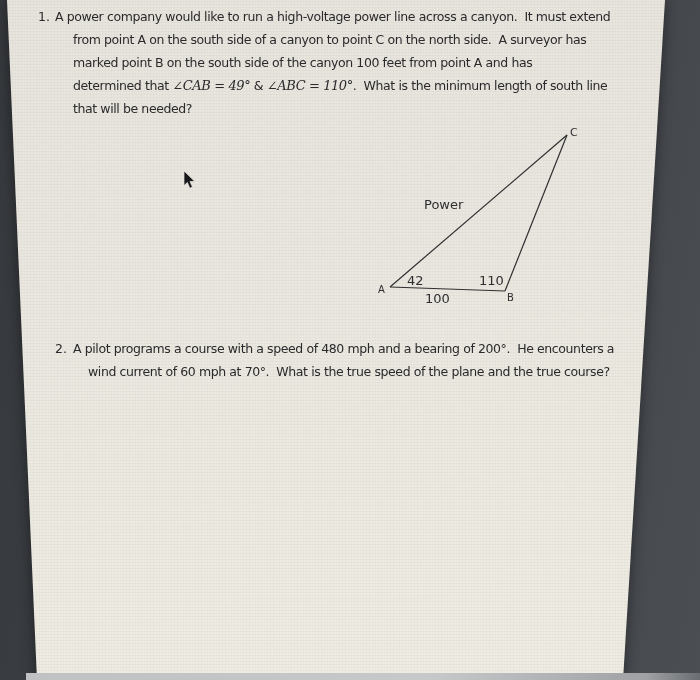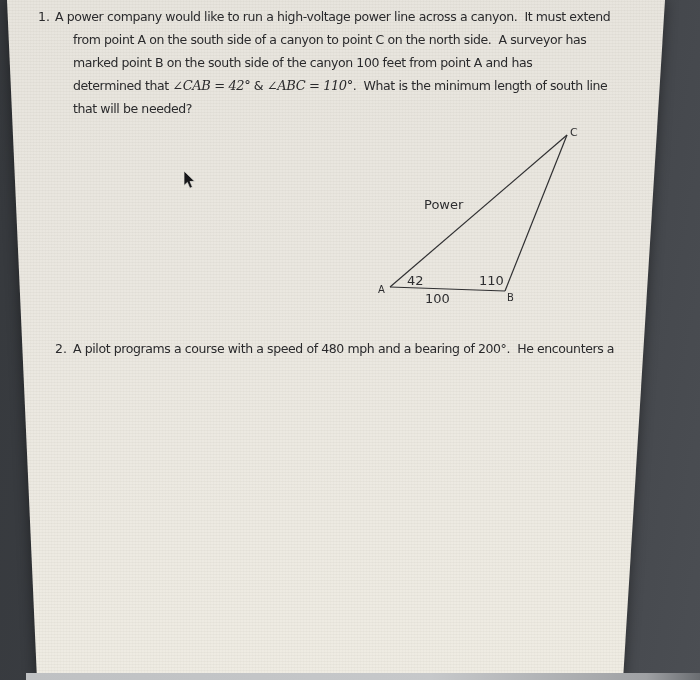--- a/index.html
+++ b/index.html
@@ -45,41 +45,42 @@
 <div id="stage">
 
   <div class="paper-wrap">
     <div class="paper"></div>
   </div>
 
   <div id="problem1">
     <div class="pline"><span class="pnum">1.</span><span>A power company would like to run a high-voltage power line across a canyon.  It must extend</span></div>
     <div class="pline indent">from point A on the south side of a canyon to point C on the north side.  A surveyor has</div>
     <div class="pline indent">marked point B on the south side of the canyon 100 feet from point A and has</div>
-    <div class="pline indent"><span>determined that </span><span class="math">∠CAB = 42°</span><span> &amp; </span><span class="math">∠ABC = 110°</span><span>.  What is the minimum length of south line</span></div>
+    <div class="pline indent"><span>determined that </span><span class="math">∠CAB = 49°</span><span> &amp; </span><span class="math">∠ABC = 110°</span><span>.  What is the minimum length of south line</span></div>
     <div class="pline indent">that will be needed?</div>
   </div>
 
   <svg id="triangle-figure" width="218" height="196" viewBox="0 0 218 196">
     <g stroke="#2f2f31" stroke-width="1.2" fill="none">
       <line x1="17" y1="168" x2="194" y2="16"></line>
       <line x1="17" y1="168" x2="132" y2="172"></line>
       <line x1="132" y1="172" x2="194" y2="16"></line>
     </g>
     <text x="5" y="174" font-size="10">A</text>
     <text x="134" y="182" font-size="10">B</text>
     <text x="197" y="17" font-size="11">C</text>
     <text x="51" y="90" font-size="13">Power</text>
     <text x="34" y="166" font-size="13">42</text>
     <text x="106" y="166" font-size="13">110</text>
     <text x="52" y="184" font-size="13">100</text>
   </svg>
 
   <div id="problem2">
     <div class="pline"><span class="pnum">2.</span><span>A pilot programs a course with a speed of 480 mph and a bearing of 200°.  He encounters a</span></div>
+    <div class="pline indent">wind current of 60 mph at 70°.  What is the true speed of the plane and the true course?</div>
   </div>
 
 
   <svg class="cursor" width="14" height="19" viewBox="0 0 14 19">
     <path d="M1,0 L1,14.5 L4.4,11.4 L6.8,17.2 L9.4,16.1 L7.0,10.5 L11.6,10.3 Z" fill="#17171a" stroke="#e8e6e0" stroke-width="0.7"></path>
   </svg>
 
   <div class="bottom-strip"></div>
 </div>
 

